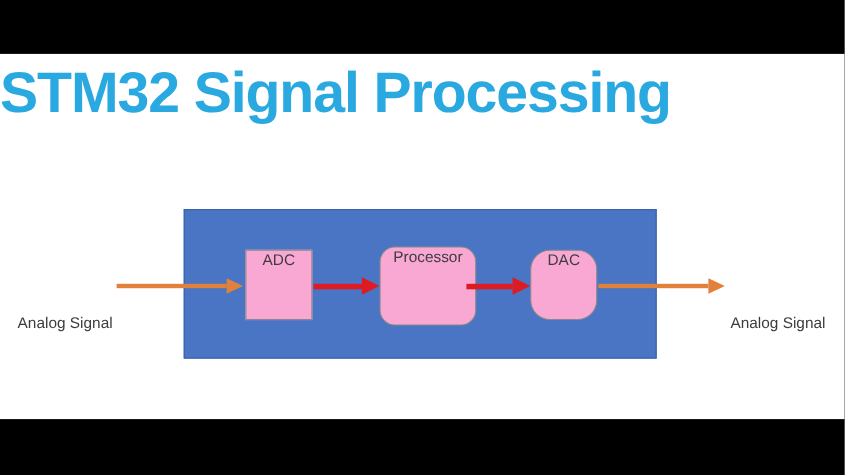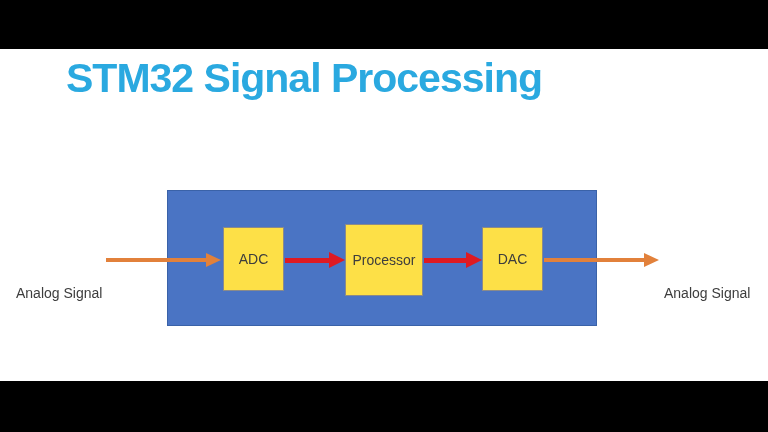--- a/index.html
+++ b/index.html
@@ -22,49 +22,48 @@
   }
   .letterbox.top { top: 0; height: 49px; }
   .letterbox.bottom { top: 381px; height: 51px; }
 
   .slide-title {
     position: absolute;
     top: 55px;
     left: 0;
     width: 608px;
     text-align: center;
-    font-size: 41px;
+    font-size: 52px;
     letter-spacing: -1px;
     color: #2aa9e0;
     white-space: nowrap;
   }
 
   .panel {
     position: absolute;
     left: 167px;
     top: 190px;
     width: 430px;
     height: 136px;
     background: #4a74c4;
     border: 1px solid #3a62a8;
   }
 
   .block {
     position: absolute;
-    background: #fde047;
+    background: #f9a8d4;
     border: 1px solid #8a8a8a;
     display: flex;
-    align-items: center;
     justify-content: center;
     font-size: 14px;
     color: #3d3d3d;
   }
   .block.adc       { left: 223px; top: 227px; width: 61px; height: 64px; }
-  .block.processor { left: 345px; top: 224px; width: 78px; height: 72px; }
-  .block.dac       { left: 482px; top: 227px; width: 61px; height: 64px; }
+  .block.processor { left: 345px; top: 224px; width: 88px; height: 72px; border-radius: 14px; }
+  .block.dac       { left: 482px; top: 227px; width: 61px; height: 64px; border-radius: 18px; }
 
   .arrow {
     position: absolute;
     display: flex;
     align-items: center;
   }
   .arrow .shaft { flex: 1 1 auto; }
   .arrow .head { width: 0; height: 0; flex: 0 0 auto; }
 
   .arrow.orange .shaft { height: 4px; background: #e2813b; }

